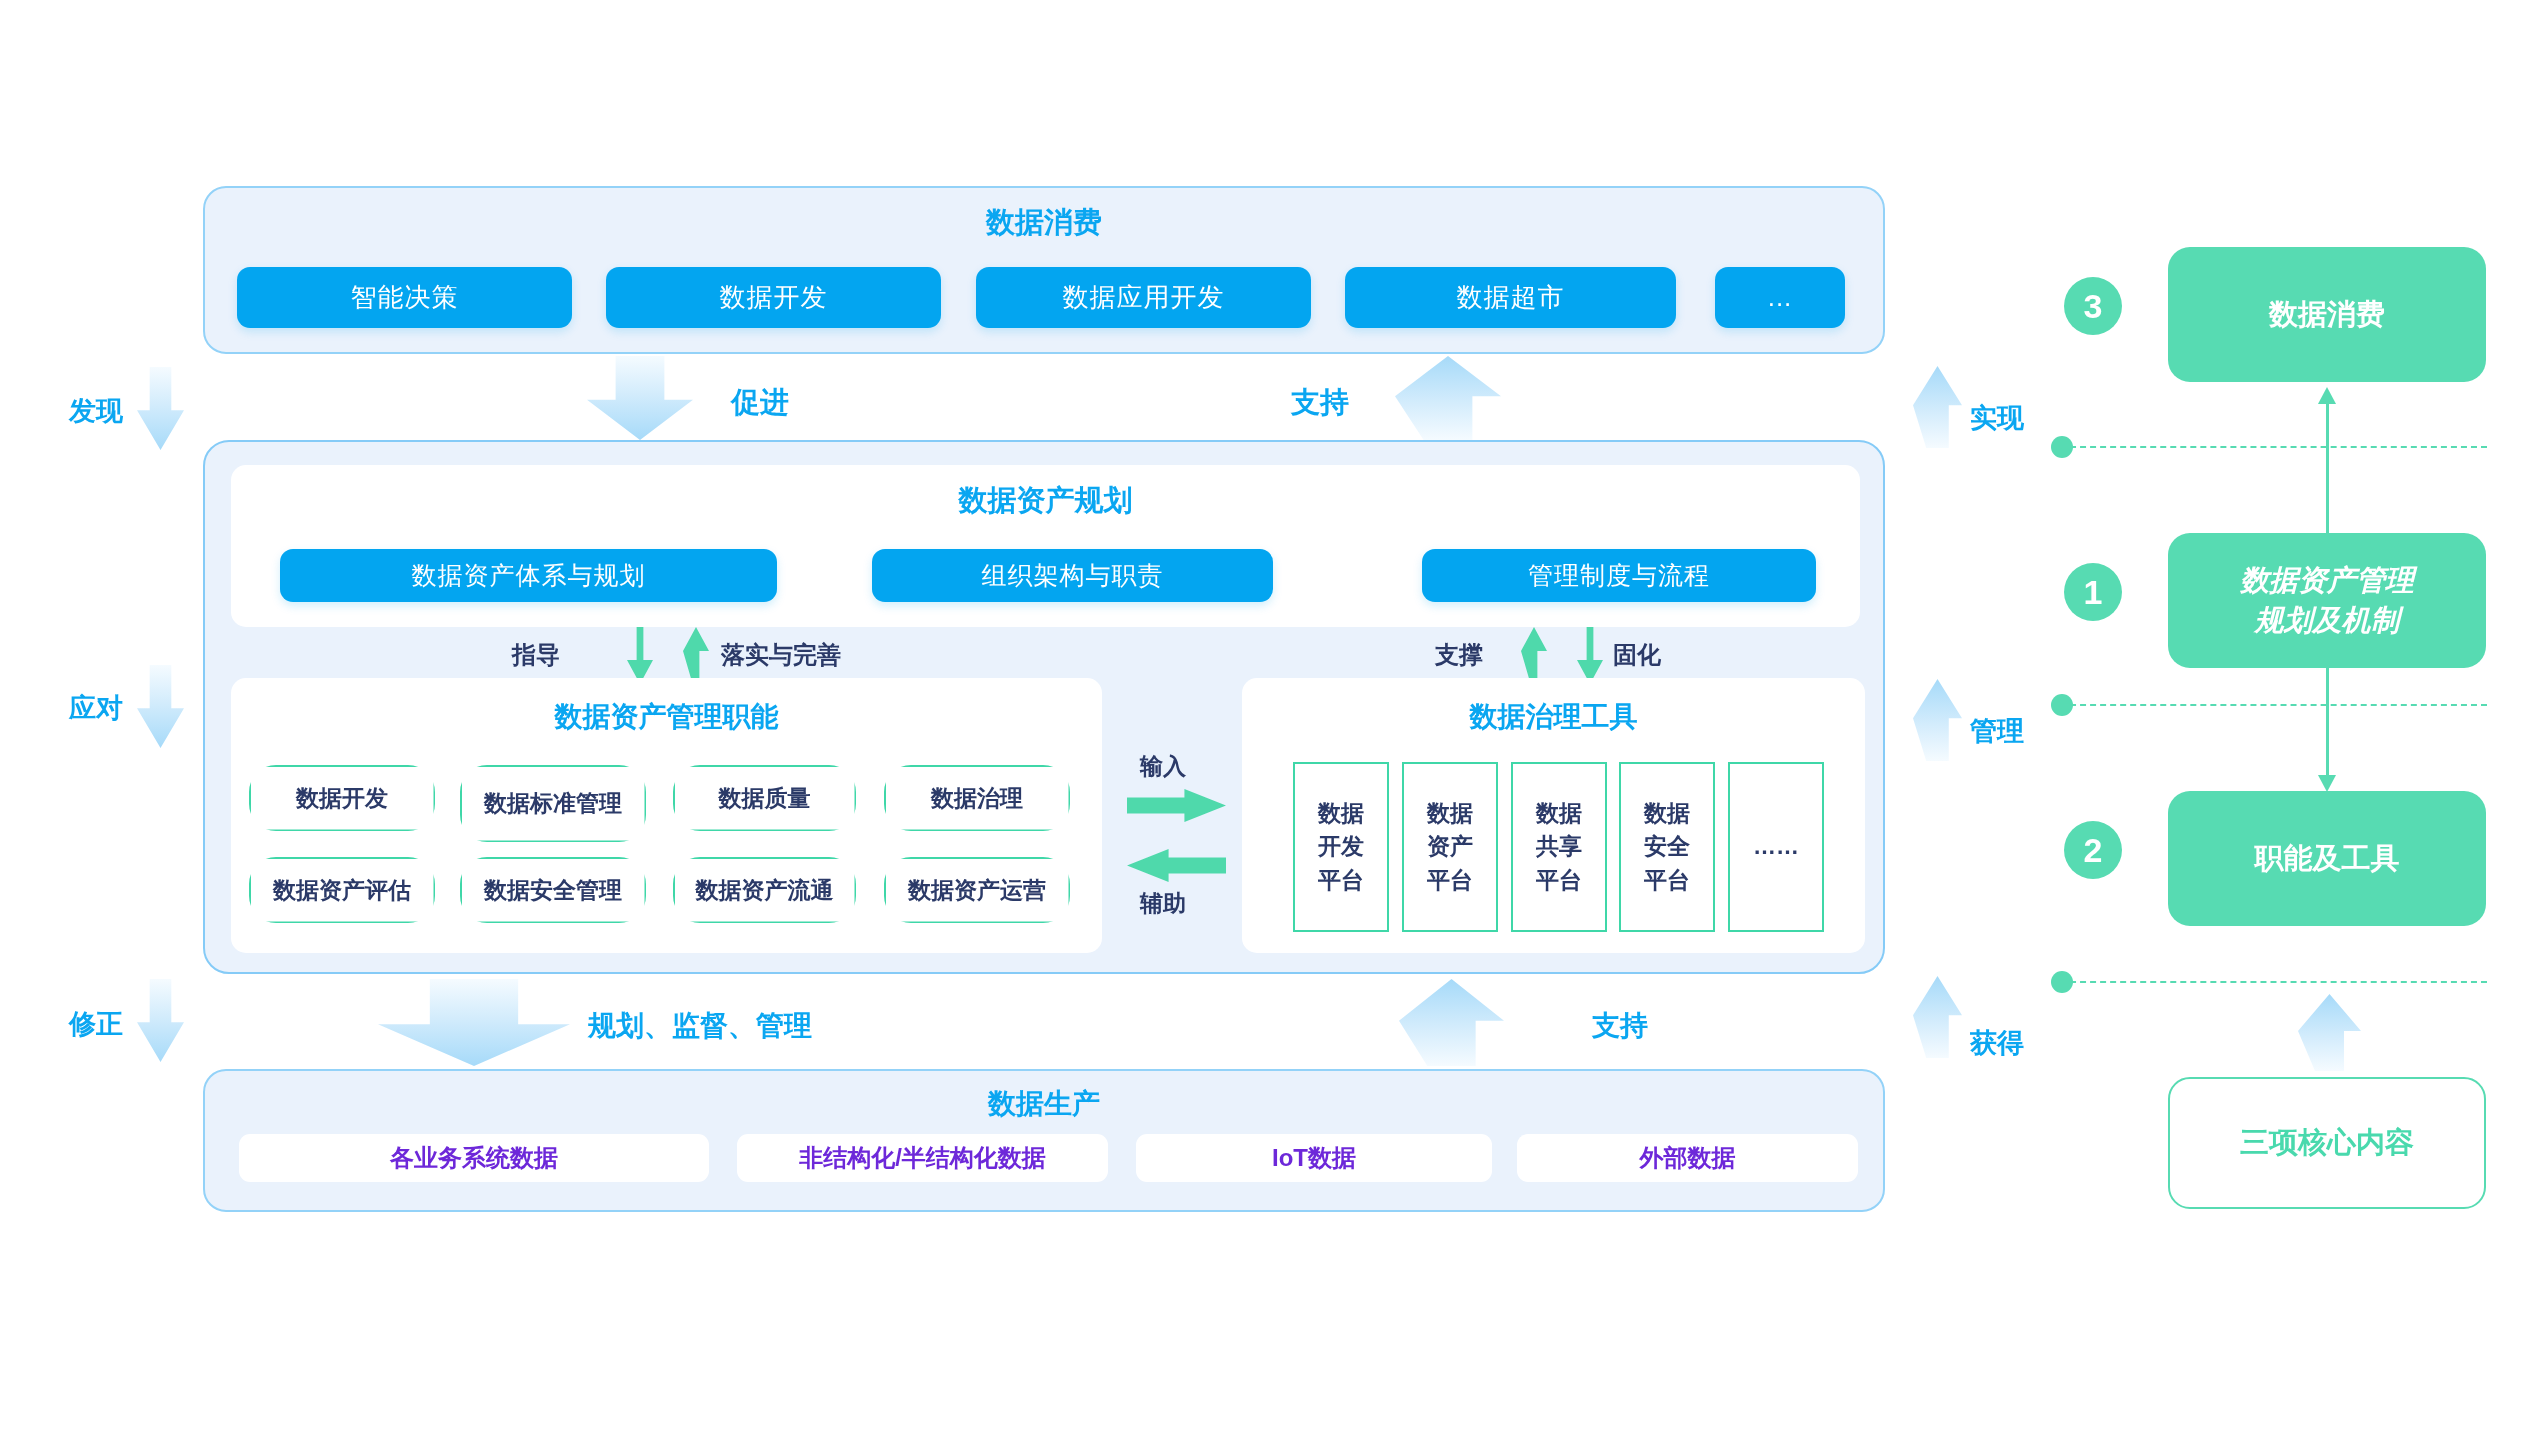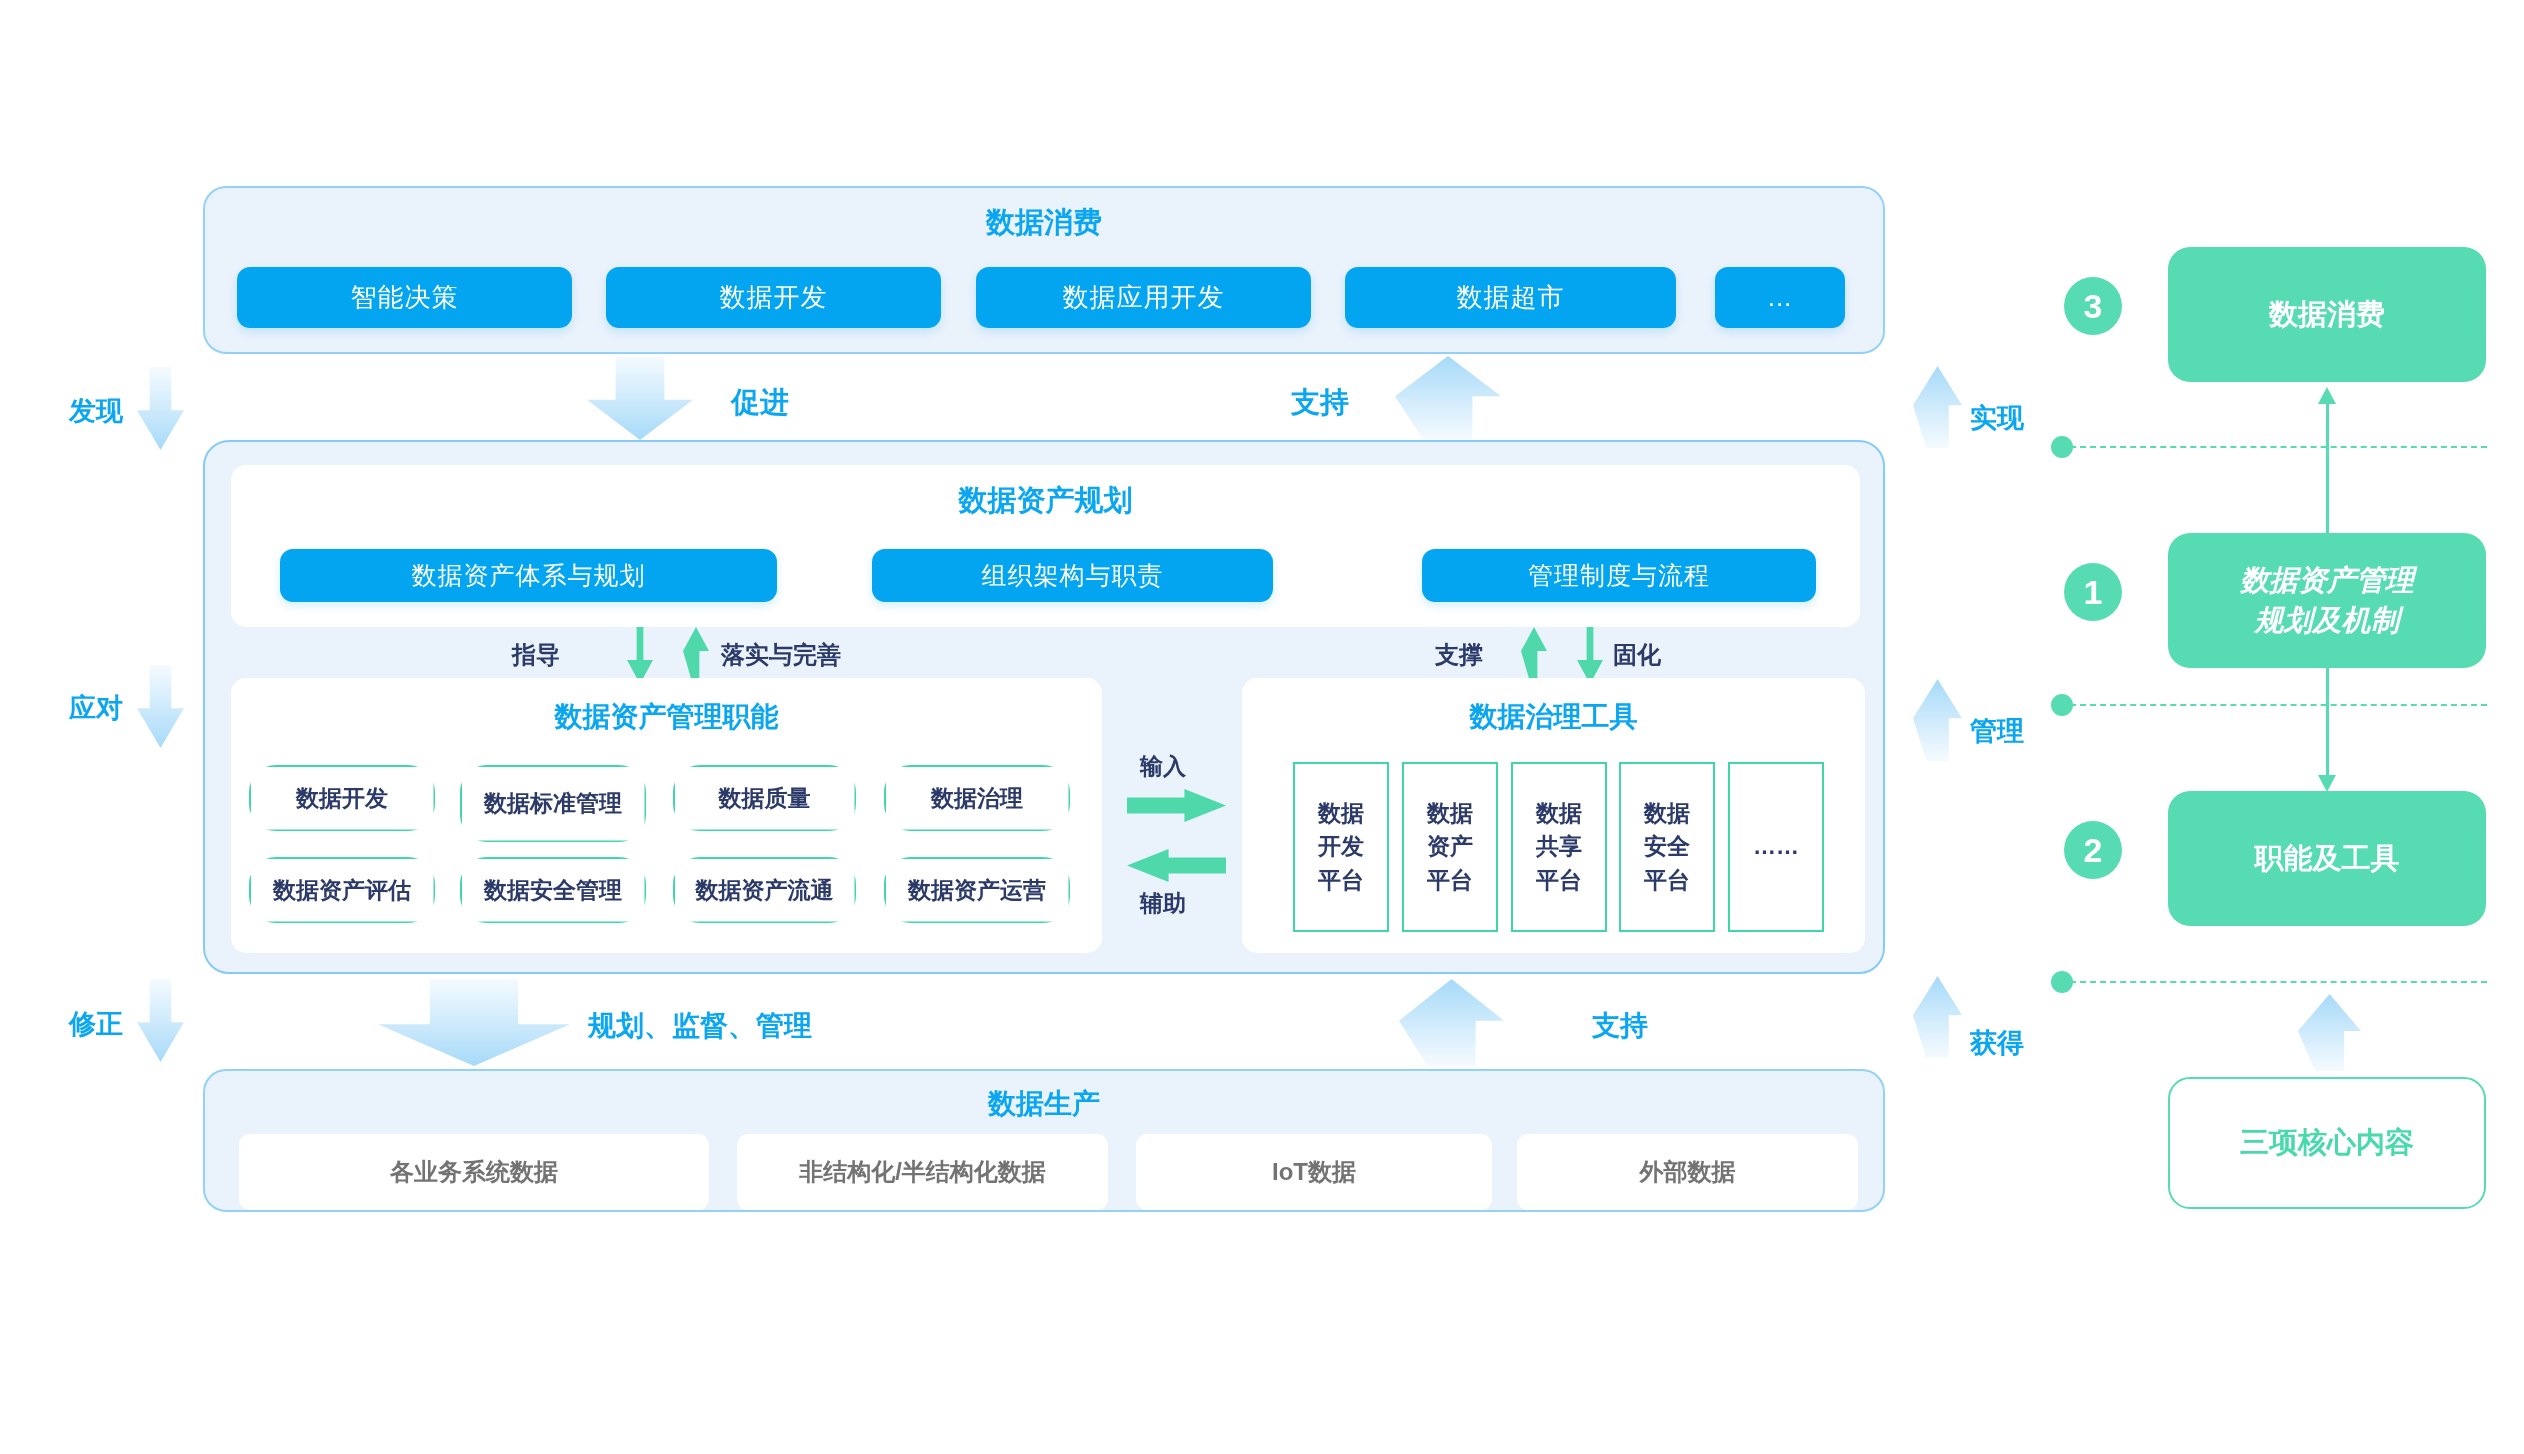--- a/index.html
+++ b/index.html
@@ -47,23 +47,23 @@
                           calc(100% - 12px) 100%,12px 100%,0 calc(100% - 12px),0 12px);
         display:flex;align-items:center;justify-content:center;
         font-size:23px;color:#2B3A68;font-weight:600;white-space:nowrap;}
 
   
   .plat{position:absolute;width:96px;height:170px;background:#ffffff;border:2px solid #3FD7A8;
         box-sizing:border-box;display:flex;align-items:center;justify-content:center;
         text-align:center;font-size:23px;line-height:1.45;color:#2B3A68;font-weight:600;white-space:pre-line;}
 
   
-  .prod-item{position:absolute;background:#ffffff;border-radius:11px;height:76px;
+  .prod-item{position:absolute;background:#ffffff;border-radius:11px;height:48px;
         display:flex;align-items:center;justify-content:center;
-        font-size:24px;color:#737373;font-weight:600;}
+        font-size:24px;color:#6d28d9;font-weight:600;}
 
   
   .step-circle{position:absolute;width:58px;height:58px;border-radius:50%;background:#57DBB2;
         color:#ffffff;font-weight:700;font-size:34px;display:flex;align-items:center;justify-content:center;}
   .step-box{position:absolute;left:2168px;width:318px;height:135px;background:#57DBB2;border-radius:22px;
         color:#ffffff;font-size:29px;font-weight:600;display:flex;align-items:center;justify-content:center;
         text-align:center;line-height:1.35;white-space:pre-line;}
   .vline{position:absolute;width:2.5px;background:#57DBB2;left:2326px;}
   .tri-up{position:absolute;width:0;height:0;border-left:9.6px solid transparent;
         border-right:9.6px solid transparent;border-bottom:17px solid #57DBB2;left:2318px;}

